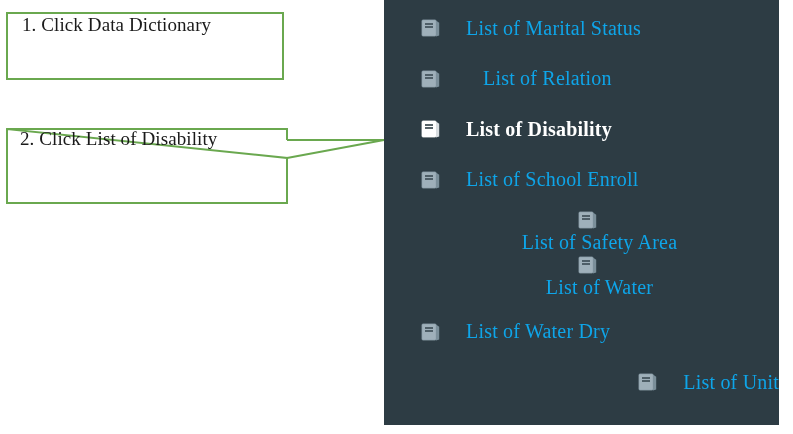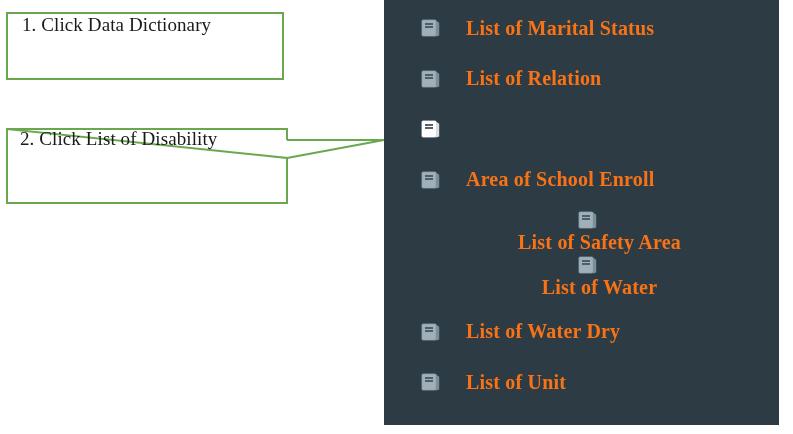--- a/index.html
+++ b/index.html
@@ -94,22 +94,22 @@
     display: block;
     margin-right: 24px;
   }
   .menu-label {
     font-family: "Liberation Serif", "DejaVu Serif", serif;
     font-size: 20px;
     white-space: nowrap;
     letter-spacing: 0.2px;
   }
   .menu-item.dim .menu-label {
-    color: #f97316;
-    font-weight: bold;
+    color: #0ea5e9;
+    font-weight: normal;
   }
   .menu-item.active .menu-label {
     color: #ffffff;
     font-weight: bold;
   }
 </style>
 </head>
 <body>
 
 <div class="callout" id="callout-1">
@@ -134,45 +134,46 @@
 
 <div class="menu-item dim" style="top: 7px;">
       <svg class="menu-icon" viewBox="0 0 22 22">
         <path d="M3 3 h12 a1 1 0 0 1 1 1 v14 a1 1 0 0 1 -1 1 h-12 a1 1 0 0 1 -1 -1 v-14 a1 1 0 0 1 1 -1 z" fill="#9fb0ba" stroke="#8fa2ad" stroke-width="0.8"></path>
         <path d="M16 3.6 l3.2 2.2 v12.6 l-3.2 1.2 z" fill="#7b8f9a"></path>
         <rect x="5" y="6.2" width="8" height="1.6" fill="#3b4a53"></rect>
         <rect x="5" y="9.2" width="8" height="1.6" fill="#3b4a53"></rect>
       </svg>
       <span class="menu-label">List of Marital Status</span>
     </div>
-    <div class="menu-item dim" style="top: 57.6px;">
+    <div class="menu-item dim" style="top: 57.6px; gap: 17px;">
       <svg class="menu-icon" viewBox="0 0 22 22">
         <path d="M3 3 h12 a1 1 0 0 1 1 1 v14 a1 1 0 0 1 -1 1 h-12 a1 1 0 0 1 -1 -1 v-14 a1 1 0 0 1 1 -1 z" fill="#9fb0ba" stroke="#8fa2ad" stroke-width="0.8"></path>
         <path d="M16 3.6 l3.2 2.2 v12.6 l-3.2 1.2 z" fill="#7b8f9a"></path>
         <rect x="5" y="6.2" width="8" height="1.6" fill="#3b4a53"></rect>
         <rect x="5" y="9.2" width="8" height="1.6" fill="#3b4a53"></rect>
       </svg>
       <span class="menu-label">List of Relation</span>
     </div>
     <div class="menu-item active" style="top: 108.2px;">
       <svg class="menu-icon" viewBox="0 0 22 22">
         <path d="M3 3 h12 a1 1 0 0 1 1 1 v14 a1 1 0 0 1 -1 1 h-12 a1 1 0 0 1 -1 -1 v-14 a1 1 0 0 1 1 -1 z" fill="#ffffff" stroke="#ffffff" stroke-width="0.8"></path>
         <path d="M16 3.6 l3.2 2.2 v12.6 l-3.2 1.2 z" fill="#d8dde0"></path>
         <rect x="5" y="6.2" width="8" height="1.6" fill="#2d3c44"></rect>
         <rect x="5" y="9.2" width="8" height="1.6" fill="#2d3c44"></rect>
       </svg>
+      <span class="menu-label">List of Disability</span>
     </div>
     <div class="menu-item dim" style="top: 158.8px;">
       <svg class="menu-icon" viewBox="0 0 22 22">
         <path d="M3 3 h12 a1 1 0 0 1 1 1 v14 a1 1 0 0 1 -1 1 h-12 a1 1 0 0 1 -1 -1 v-14 a1 1 0 0 1 1 -1 z" fill="#9fb0ba" stroke="#8fa2ad" stroke-width="0.8"></path>
         <path d="M16 3.6 l3.2 2.2 v12.6 l-3.2 1.2 z" fill="#7b8f9a"></path>
         <rect x="5" y="6.2" width="8" height="1.6" fill="#3b4a53"></rect>
         <rect x="5" y="9.2" width="8" height="1.6" fill="#3b4a53"></rect>
       </svg>
-      <span class="menu-label">Area of School Enroll</span>
+      <span class="menu-label">List of School Enroll</span>
     </div>
     <div class="menu-item dim" style="top: 209.4px; flex-direction: column;">
       <svg class="menu-icon" viewBox="0 0 22 22">
         <path d="M3 3 h12 a1 1 0 0 1 1 1 v14 a1 1 0 0 1 -1 1 h-12 a1 1 0 0 1 -1 -1 v-14 a1 1 0 0 1 1 -1 z" fill="#9fb0ba" stroke="#8fa2ad" stroke-width="0.8"></path>
         <path d="M16 3.6 l3.2 2.2 v12.6 l-3.2 1.2 z" fill="#7b8f9a"></path>
         <rect x="5" y="6.2" width="8" height="1.6" fill="#3b4a53"></rect>
         <rect x="5" y="9.2" width="8" height="1.6" fill="#3b4a53"></rect>
       </svg>
       <span class="menu-label">List of Safety Area</span>
     </div>
@@ -187,21 +188,21 @@
     </div>
     <div class="menu-item dim" style="top: 310.6px;">
       <svg class="menu-icon" viewBox="0 0 22 22">
         <path d="M3 3 h12 a1 1 0 0 1 1 1 v14 a1 1 0 0 1 -1 1 h-12 a1 1 0 0 1 -1 -1 v-14 a1 1 0 0 1 1 -1 z" fill="#9fb0ba" stroke="#8fa2ad" stroke-width="0.8"></path>
         <path d="M16 3.6 l3.2 2.2 v12.6 l-3.2 1.2 z" fill="#7b8f9a"></path>
         <rect x="5" y="6.2" width="8" height="1.6" fill="#3b4a53"></rect>
         <rect x="5" y="9.2" width="8" height="1.6" fill="#3b4a53"></rect>
       </svg>
       <span class="menu-label">List of Water Dry</span>
     </div>
-    <div class="menu-item dim" style="top: 361.2px;">
+    <div class="menu-item dim" style="top: 361.2px; justify-content: flex-end;">
       <svg class="menu-icon" viewBox="0 0 22 22">
         <path d="M3 3 h12 a1 1 0 0 1 1 1 v14 a1 1 0 0 1 -1 1 h-12 a1 1 0 0 1 -1 -1 v-14 a1 1 0 0 1 1 -1 z" fill="#9fb0ba" stroke="#8fa2ad" stroke-width="0.8"></path>
         <path d="M16 3.6 l3.2 2.2 v12.6 l-3.2 1.2 z" fill="#7b8f9a"></path>
         <rect x="5" y="6.2" width="8" height="1.6" fill="#3b4a53"></rect>
         <rect x="5" y="9.2" width="8" height="1.6" fill="#3b4a53"></rect>
       </svg>
       <span class="menu-label">List of Unit</span>
     </div>
   </nav>
 

